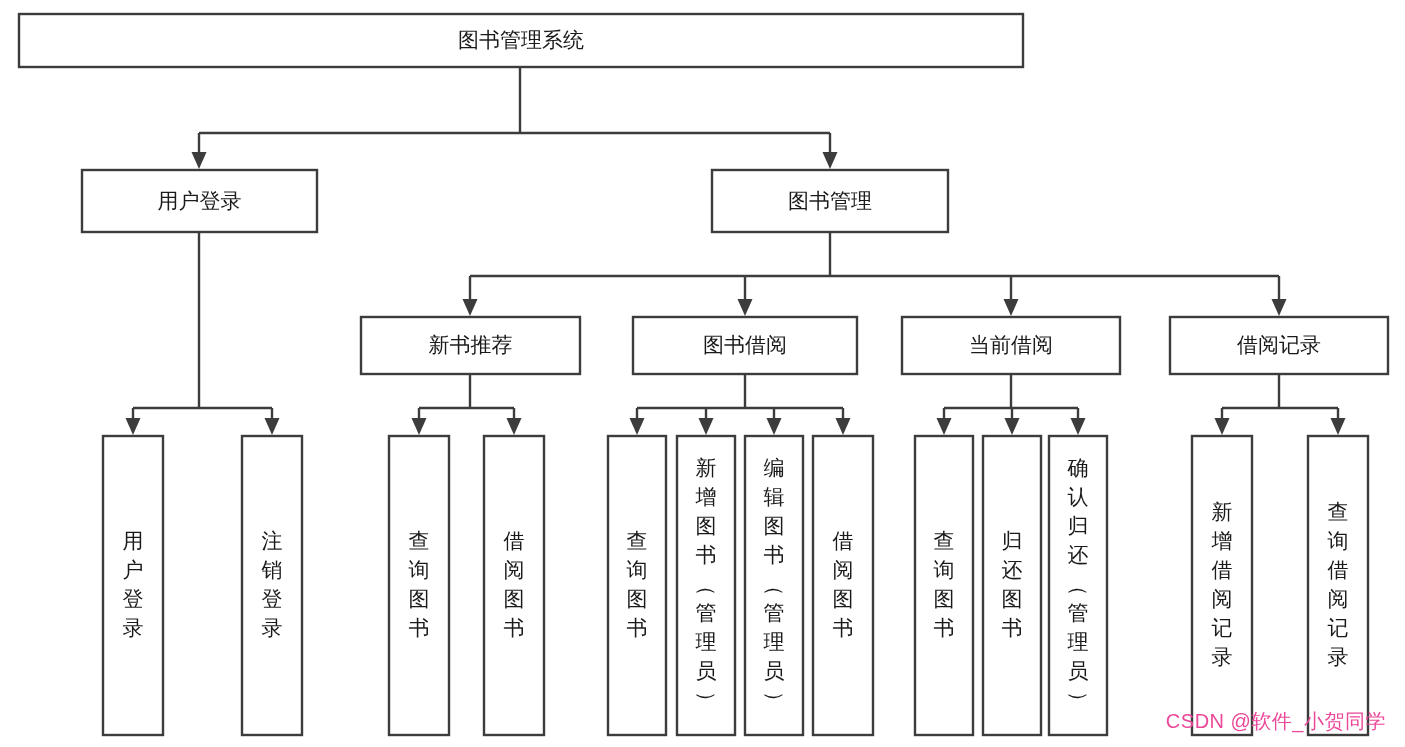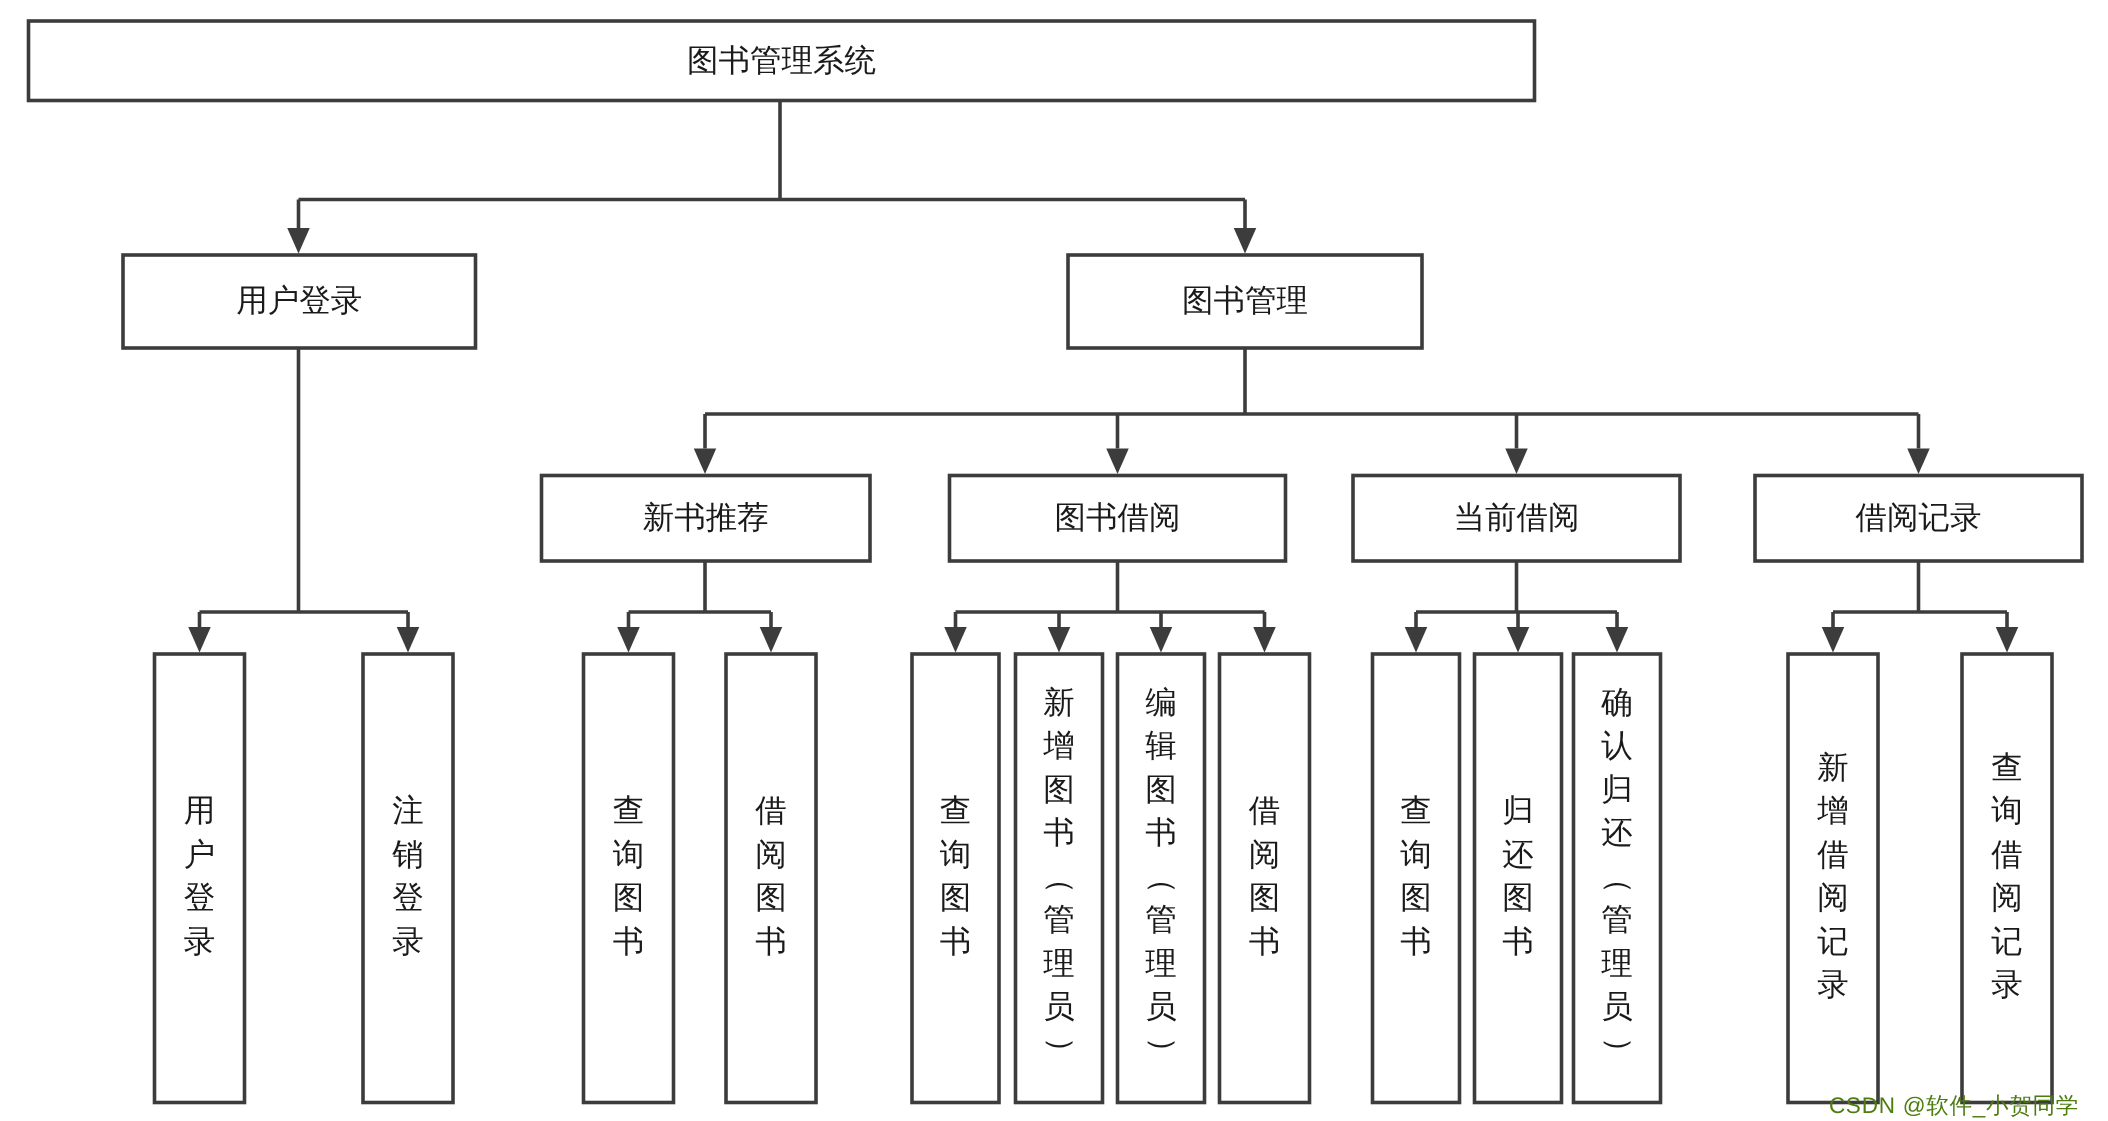--- a/index.html
+++ b/index.html
@@ -53,24 +53,24 @@
     fill: none;
     stroke-linecap: butt;
   }
   .arrow-head {
     fill: #3c3c3c;
     stroke: none;
   }
   .watermark-text {
     position: absolute;
     right: 8px;
-    bottom: 0;
-    font-family: "Liberation Sans", "DejaVu Sans", sans-serif;
-    font-size: 15px;
-    color: #4d7c0f;
+    bottom: 12px;
+    font-family: "Liberation Sans", "DejaVu Sans", sans-serif;
+    font-size: 20px;
+    color: #ec4899;
     letter-spacing: 0.5px;
     user-select: none;
     white-space: nowrap;
   }
 </style>
 </head>
 <body>
 
 <div id="diagram-root">
   <svg id="tree-svg" viewBox="0 0 1405 747" xmlns="http://www.w3.org/2000/svg">

